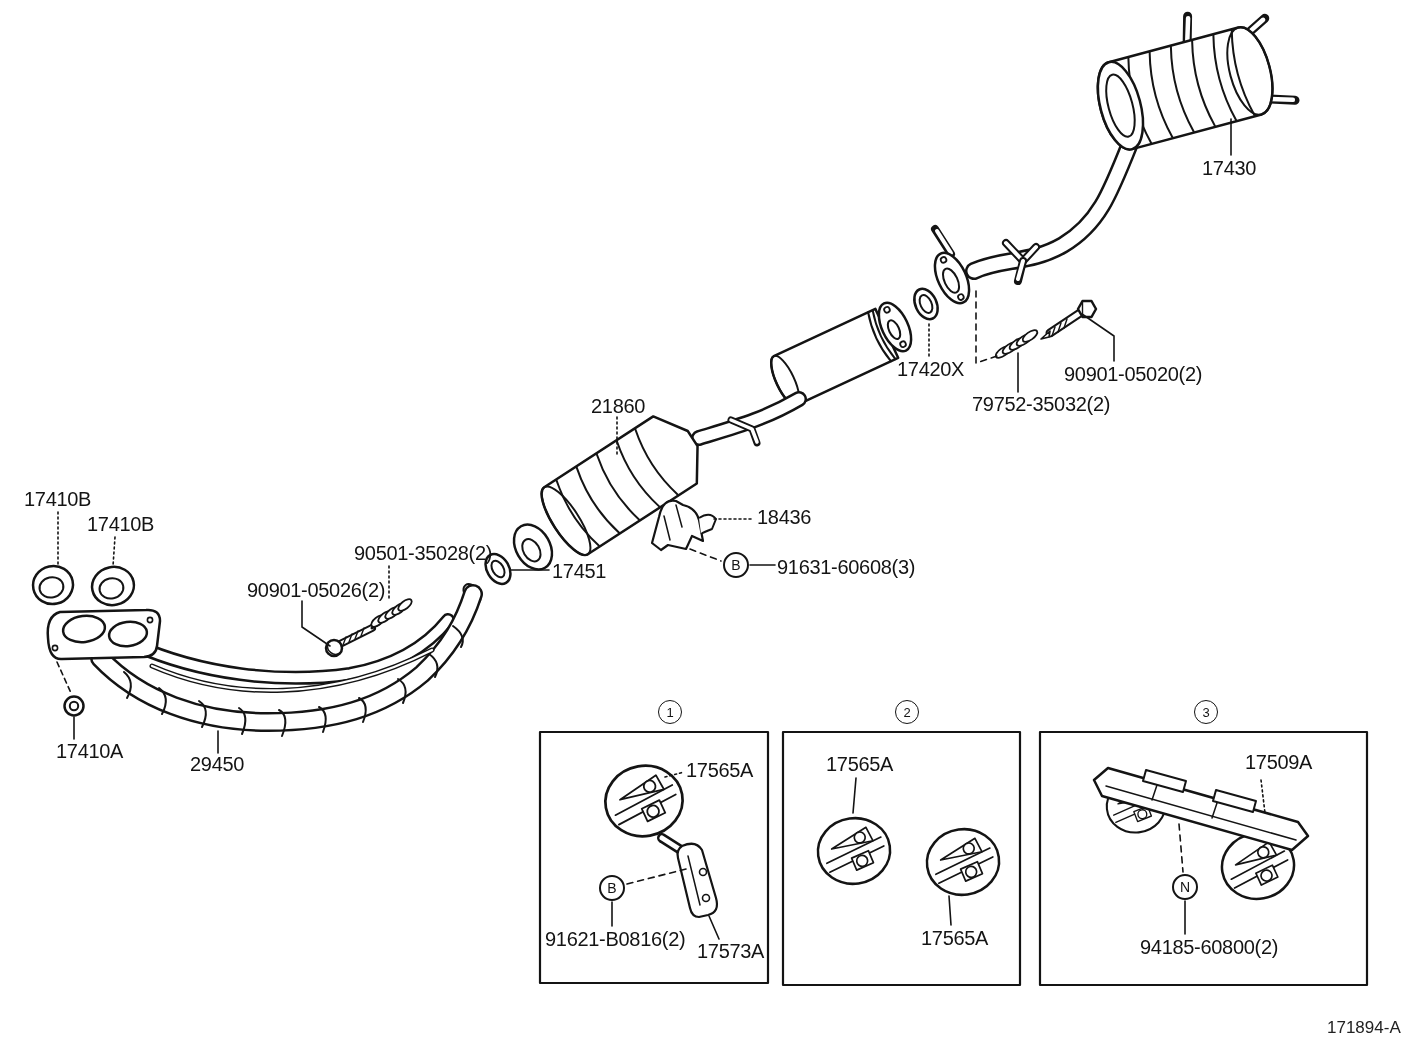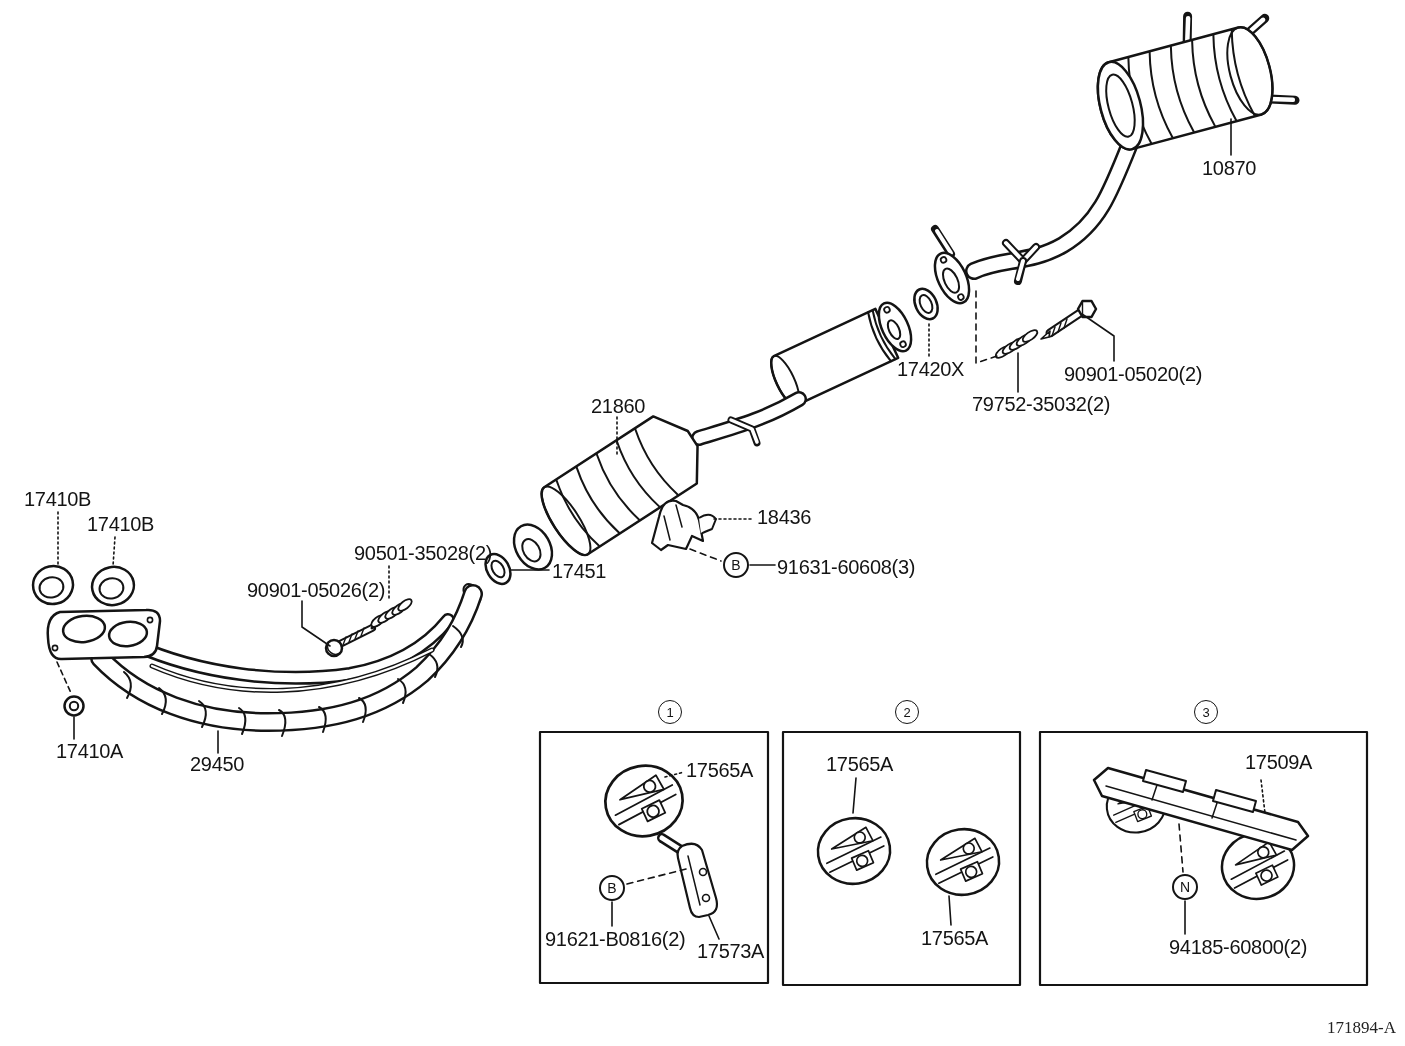--- a/index.html
+++ b/index.html
@@ -8,21 +8,21 @@
   svg.art{position:absolute;left:0;top:0;}
   .s{stroke:#141414;fill:none;stroke-linecap:round;stroke-linejoin:round;}
   .f{fill:#fff;stroke:#141414;stroke-linejoin:round;}
   .w{stroke:#fff;fill:none;stroke-linecap:round;stroke-linejoin:round;}
   .lbl{position:absolute;font-size:20px;color:#141414;white-space:nowrap;
        line-height:1;letter-spacing:-0.3px;}
   .circ{position:absolute;width:26px;height:26px;border:2px solid #141414;
         border-radius:50%;display:flex;align-items:center;justify-content:center;
         font-size:14px;color:#141414;background:#fff;box-sizing:border-box;}
   .inum{width:24px;height:24px;border-width:1.8px;font-size:13px;}
-  .footer{position:absolute;font-size:17px;color:#222;letter-spacing:0;font-family:Liberation Serif, serif;}
+  .footer{position:absolute;font-size:17px;color:#222;letter-spacing:0;}
 </style>
 </head>
 <body>
 
 <div class="stage">
 
 <svg class="art" width="1405" height="1046" viewBox="0 0 1405 1046">
   <defs>
     <g id="hangerShape">
       <ellipse cx="0" cy="0" rx="43" ry="39" class="f" stroke-width="3"></ellipse>
@@ -262,35 +262,35 @@
 <div class="lbl" style="left:87px;top:514px">17410B</div>
 <div class="lbl" style="left:354px;top:543px">90501-35028(2)</div>
 <div class="lbl" style="left:247px;top:580px">90901-05026(2)</div>
 <div class="lbl" style="left:591px;top:396px">21860</div>
 <div class="lbl" style="left:552px;top:561px">17451</div>
 <div class="lbl" style="left:757px;top:507px">18436</div>
 <div class="lbl" style="left:777px;top:557px">91631-60608(3)</div>
 <div class="lbl" style="left:897px;top:359px">17420X</div>
 <div class="lbl" style="left:972px;top:394px">79752-35032(2)</div>
 <div class="lbl" style="left:1064px;top:364px">90901-05020(2)</div>
-<div class="lbl" style="left:1202px;top:158px">10870</div>
+<div class="lbl" style="left:1202px;top:158px">17430</div>
 <div class="lbl" style="left:56px;top:741px">17410A</div>
 <div class="lbl" style="left:190px;top:754px">29450</div>
 
 <div class="circ" style="left:723px;top:552px">B</div>
 <div class="circ" style="left:599px;top:875px">B</div>
 <div class="circ" style="left:1172px;top:874px">N</div>
 
 <div class="circ inum" style="left:658px;top:700px">1</div>
 <div class="circ inum" style="left:895px;top:700px">2</div>
 <div class="circ inum" style="left:1194px;top:700px">3</div>
 
 <div class="lbl" style="left:686px;top:760px">17565A</div>
 <div class="lbl" style="left:545px;top:929px">91621-B0816(2)</div>
 <div class="lbl" style="left:697px;top:941px">17573A</div>
 <div class="lbl" style="left:826px;top:754px">17565A</div>
 <div class="lbl" style="left:921px;top:928px">17565A</div>
 <div class="lbl" style="left:1245px;top:752px">17509A</div>
-<div class="lbl" style="left:1169px;top:937px">94185-60800(2)</div>
+<div class="lbl" style="left:1140px;top:937px">94185-60800(2)</div>
 
 <div class="footer" style="left:1327px;top:1018px">171894-A</div>
 
 </div>
 
 </body></html>

